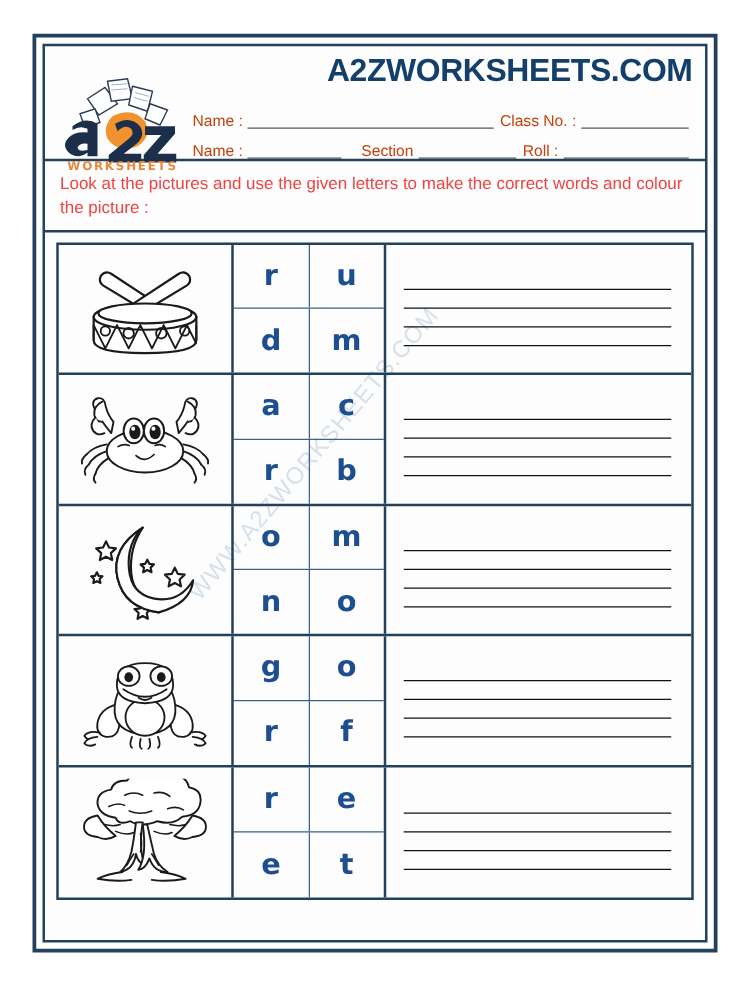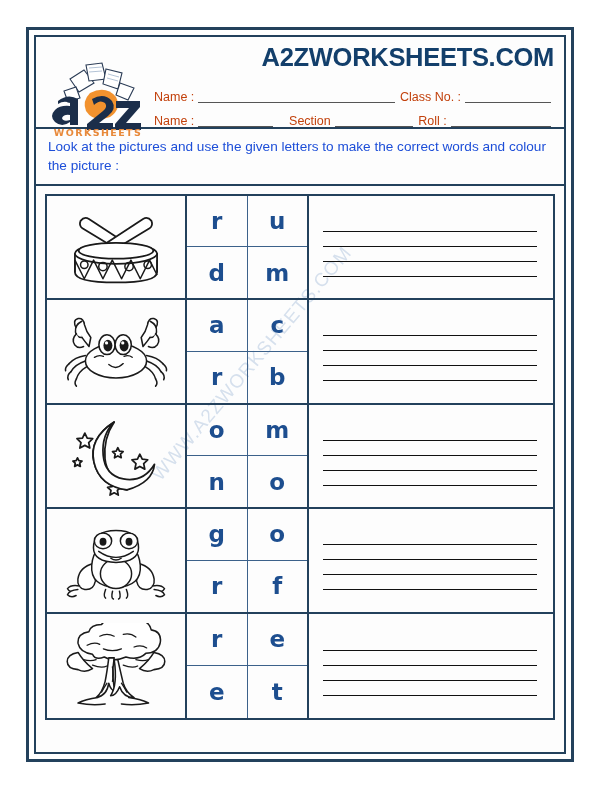--- a/index.html
+++ b/index.html
@@ -114,21 +114,21 @@
   .b-sec    { width: 86px; }
   .b-date   { width: 110px; }
   .sp { width: 12px; }
 
   
   .instruction {
     position: relative;
     padding: 9px 16px 8px 12px;
     font-size: 13.6px;
     line-height: 1.38;
-    color: #1d4ed8;
+    color: #ef4444;
     border-bottom: 2px solid #23415c;
     z-index: 5;
   }
 
   
   .tbl {
     position: relative;
     margin: 8px 9px 0 9px;
     border: 2px solid #23415c;
     z-index: 5;

